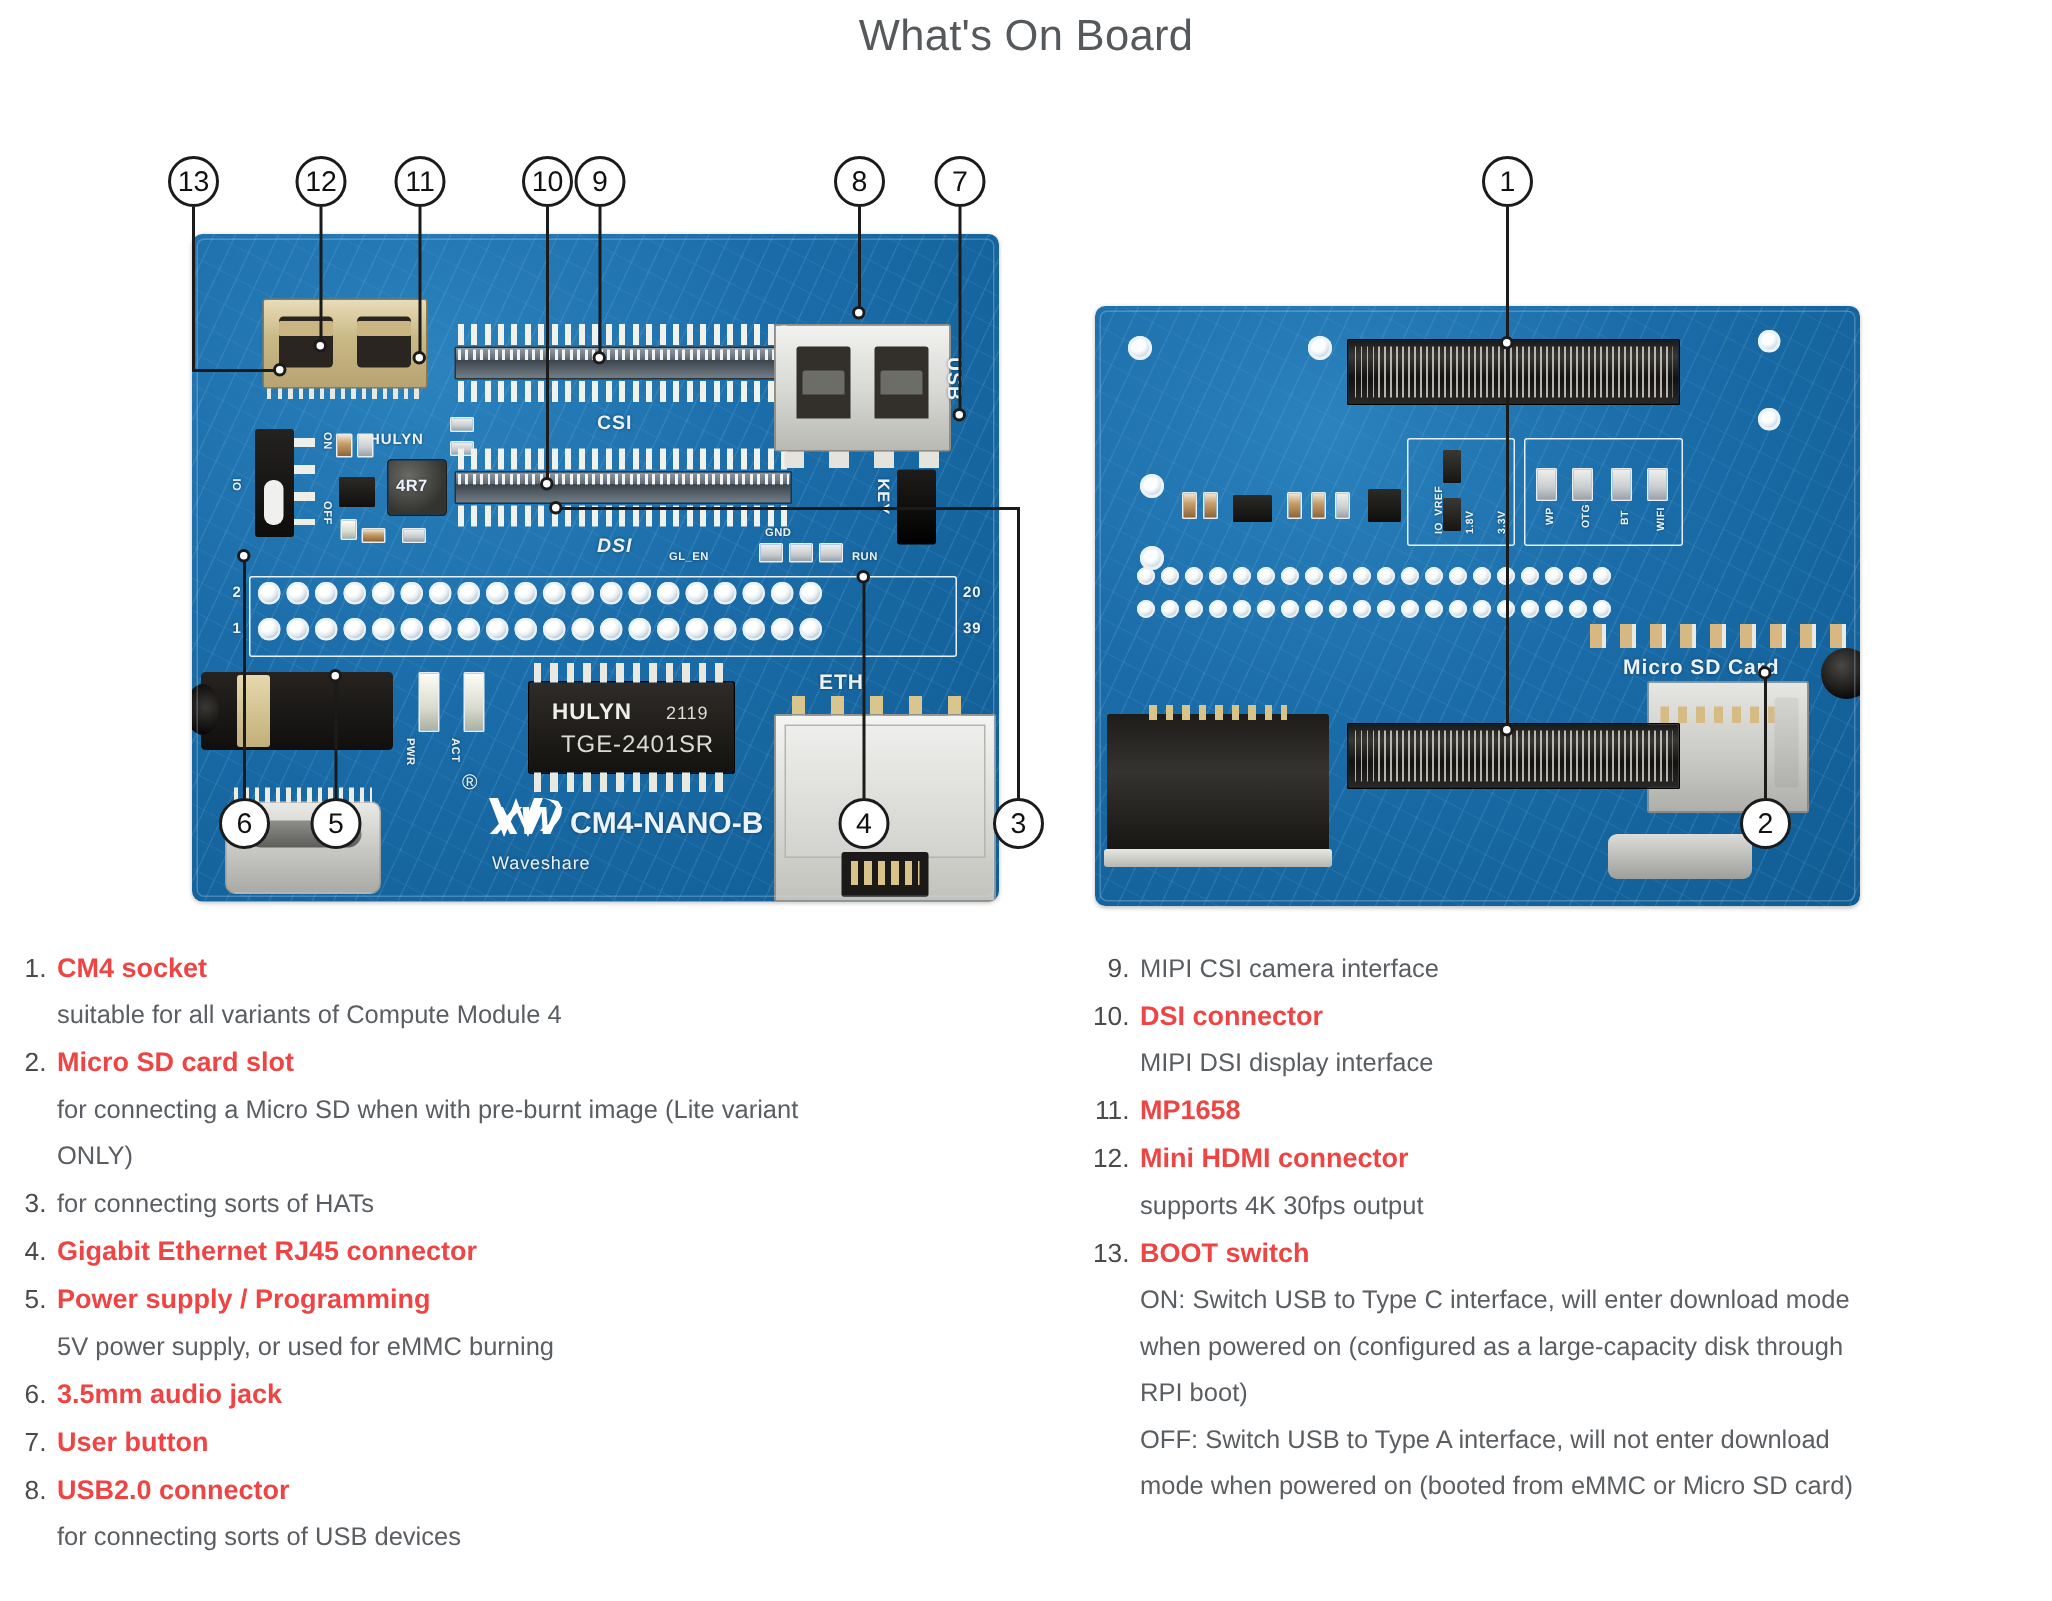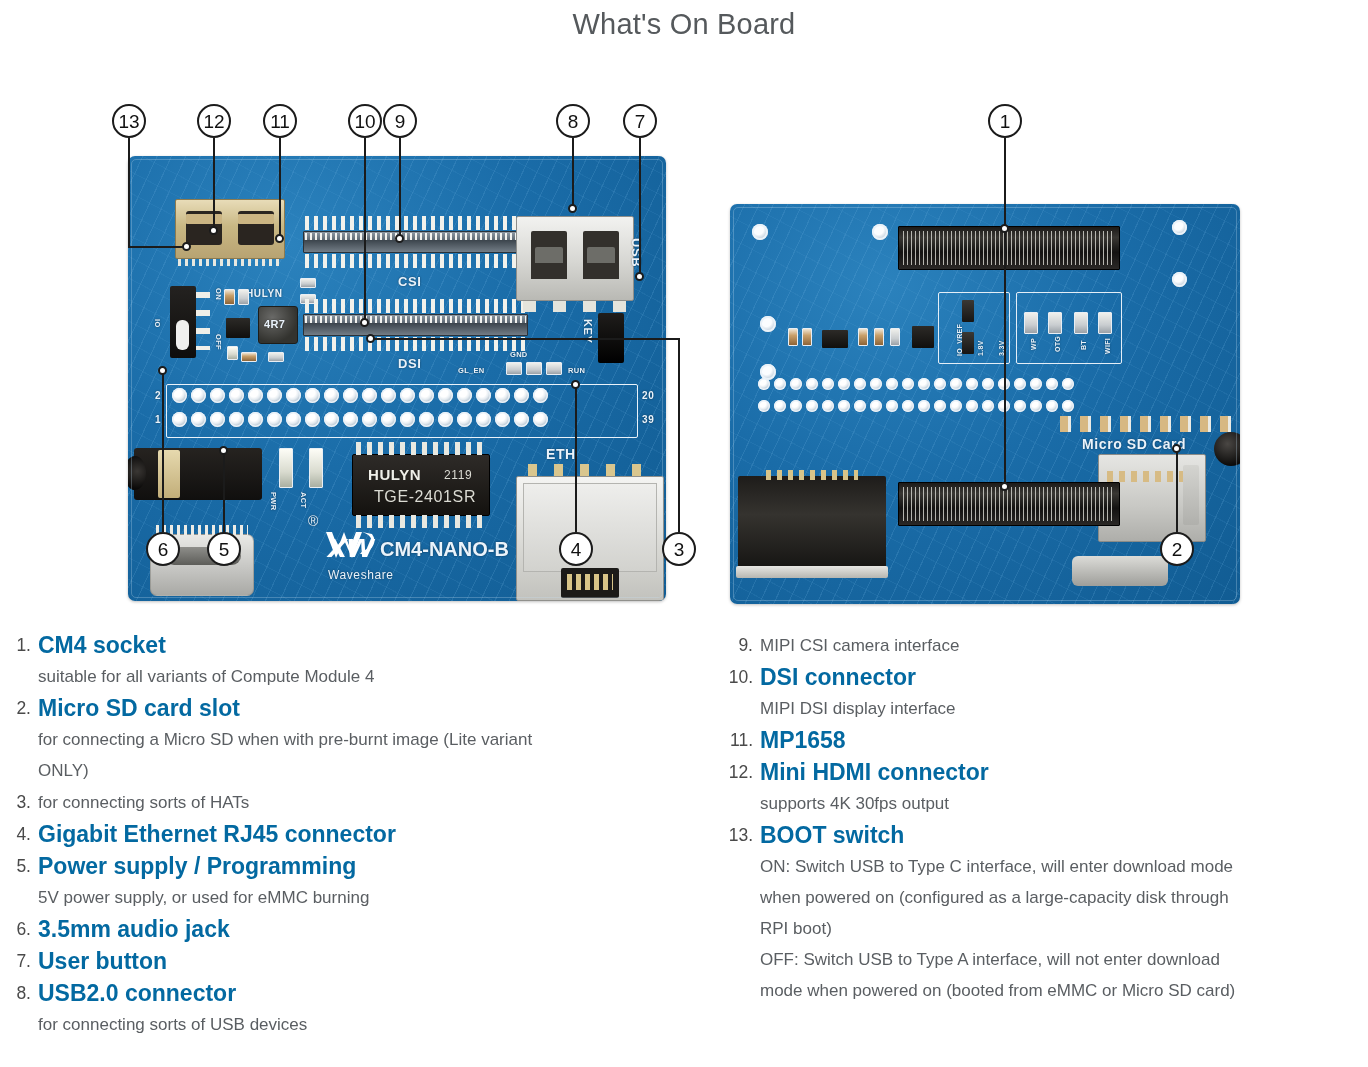--- a/index.html
+++ b/index.html
@@ -212,23 +212,23 @@
     width:30px;
     text-align:right;
     padding-right:7px;
     font-size:17.5px;
     color:#4a4a4a;
     line-height:31px;
     flex:0 0 auto;
   }
   .entry .body { flex:1 1 auto; }
   .entry .term {
-    font-size:23px;
+    font-size:18px;
     font-weight:700;
-    color:#0369a1;
+    color:#ef4444;
     line-height:31px;
   }
   .entry .desc {
     font-size:17px;
     color:#5a5e62;
     line-height:31px;
   }
   .right .entry .num { width:34px; }
 </style>
 </head>
@@ -281,36 +281,36 @@
                 background: repeating-linear-gradient(to right,#f2f2ec 0 4px, transparent 4px 9px);"></div>
     <div class="silk" style="left:270px; top:118px; font-size:13px;">CSI</div>
 
     <div class="part fpc" style="left:175px; top:158px; width:225px; height:22px;">
       <div class="fpc-pins" style="top:1px; height:7px;"></div>
     </div>
     <div class="part" style="left:177px; top:143px; width:221px; height:14px;
                 background: repeating-linear-gradient(to right,#f2f2ec 0 4px, transparent 4px 9px);"></div>
     <div class="part" style="left:177px; top:181px; width:221px; height:14px;
                 background: repeating-linear-gradient(to right,#f2f2ec 0 4px, transparent 4px 9px);"></div>
-    <div class="silk" style="left:270px; top:200px; font-size:13px;">DSI</div>
+    <div class="silk" style="left:270px; top:200px; font-size:13px;font-style:italic;">DSI</div>
 
     <div class="part usb-a" style="left:388px; top:60px; width:118px; height:85px;">
       <div class="slot" style="left:14px; top:14px; width:36px; height:48px;"></div>
       <div class="slot" style="left:66px; top:14px; width:36px; height:48px;"></div>
       <div class="slot" style="left:18px; top:30px; width:28px; height:16px; background:#6d6d68;"></div>
       <div class="slot" style="left:70px; top:30px; width:28px; height:16px; background:#6d6d68;"></div>
     </div>
     <div class="part" style="left:395px; top:145px; width:104px; height:11px;
                 background: repeating-linear-gradient(to right,#e4e4dc 0 13px, transparent 13px 30px);"></div>
     <div class="silk rot" style="left:516px; top:82px; transform:rotate(90deg); font-size:13px;">USB</div>
 
     <div class="part btn-key" style="left:470px; top:157px; width:26px; height:50px;"></div>
     <div class="silk rot" style="left:466px; top:163px; transform:rotate(90deg); font-size:11px;">KEY</div>
 
-    <div class="silk small" style="left:330px; top:210px;">GL_EN</div>
+    <div class="silk small" style="left:318px; top:210px;">GL_EN</div>
     <div class="silk small" style="left:382px; top:194px;">GND</div>
     <div class="silk small" style="left:440px; top:210px;">RUN</div>
     <div class="smd cap" style="left:378px; top:206px; width:16px; height:13px;"></div>
     <div class="smd cap" style="left:398px; top:206px; width:16px; height:13px;"></div>
     <div class="smd cap" style="left:418px; top:206px; width:16px; height:13px;"></div>
 
     <div class="hdr-outline" style="left:38px; top:228px; width:472px; height:54px;"></div>
     <div class="pad-row" style="left:44px; top:232px;">
       <div class="pad"></div>
         <div class="pad"></div>

